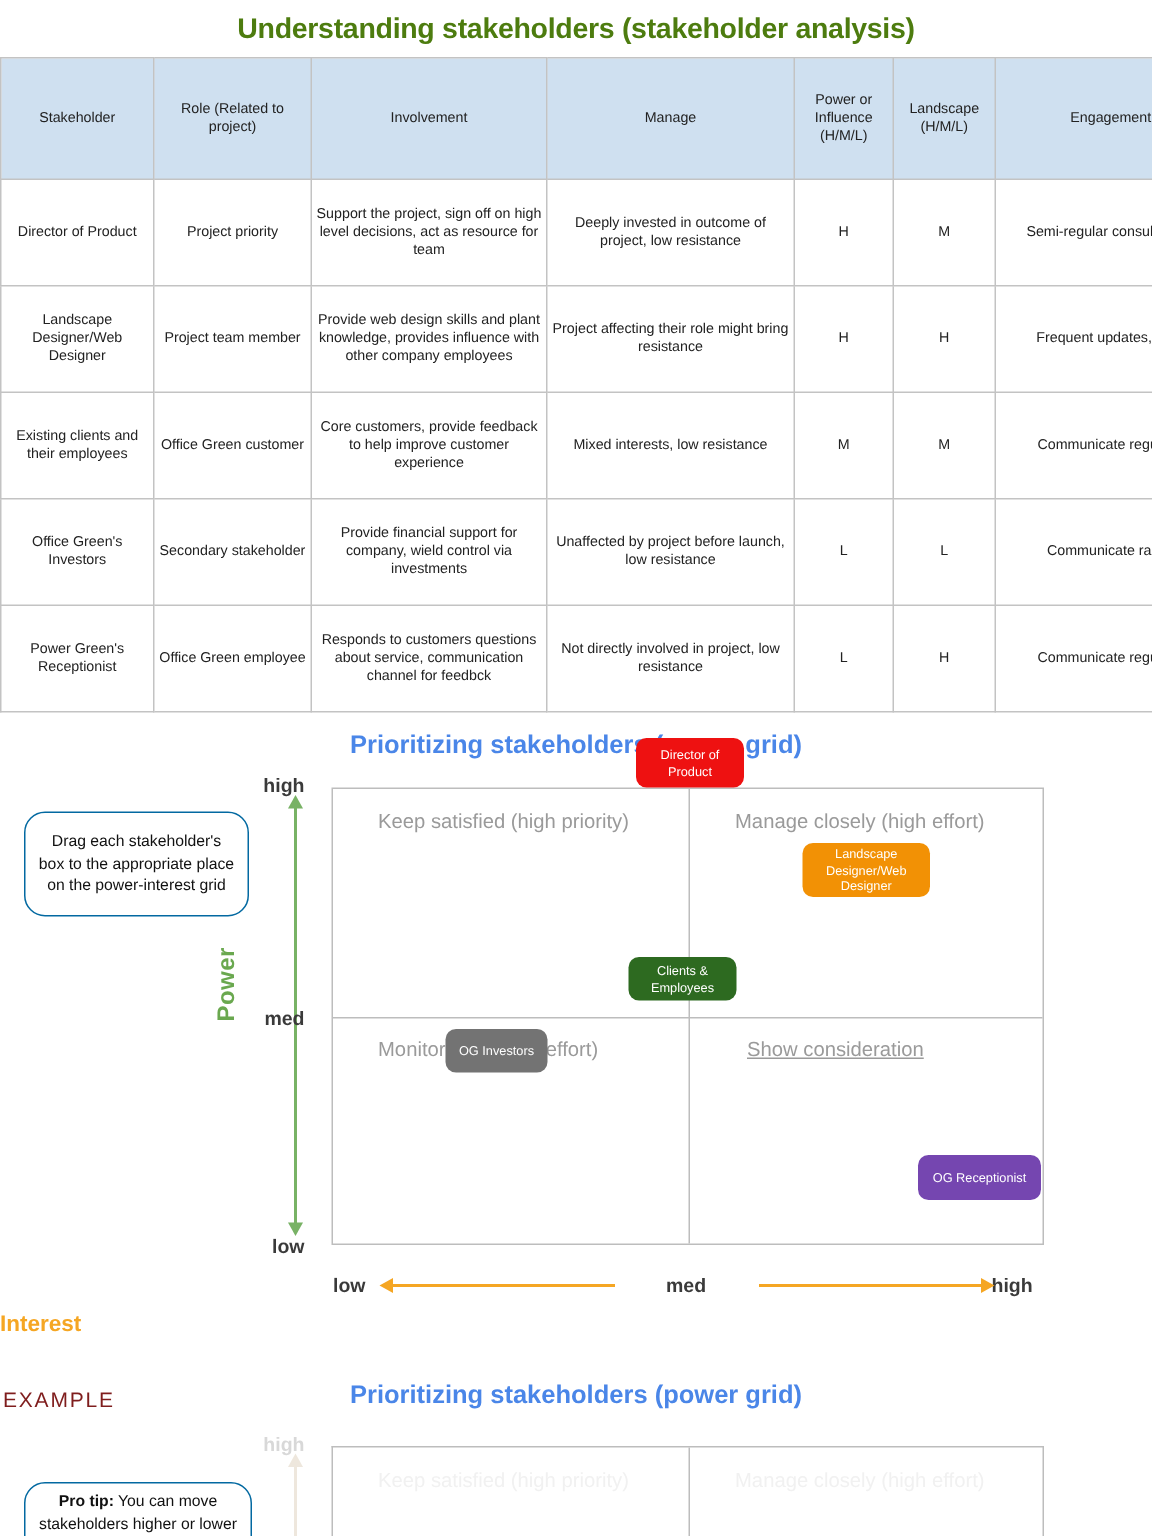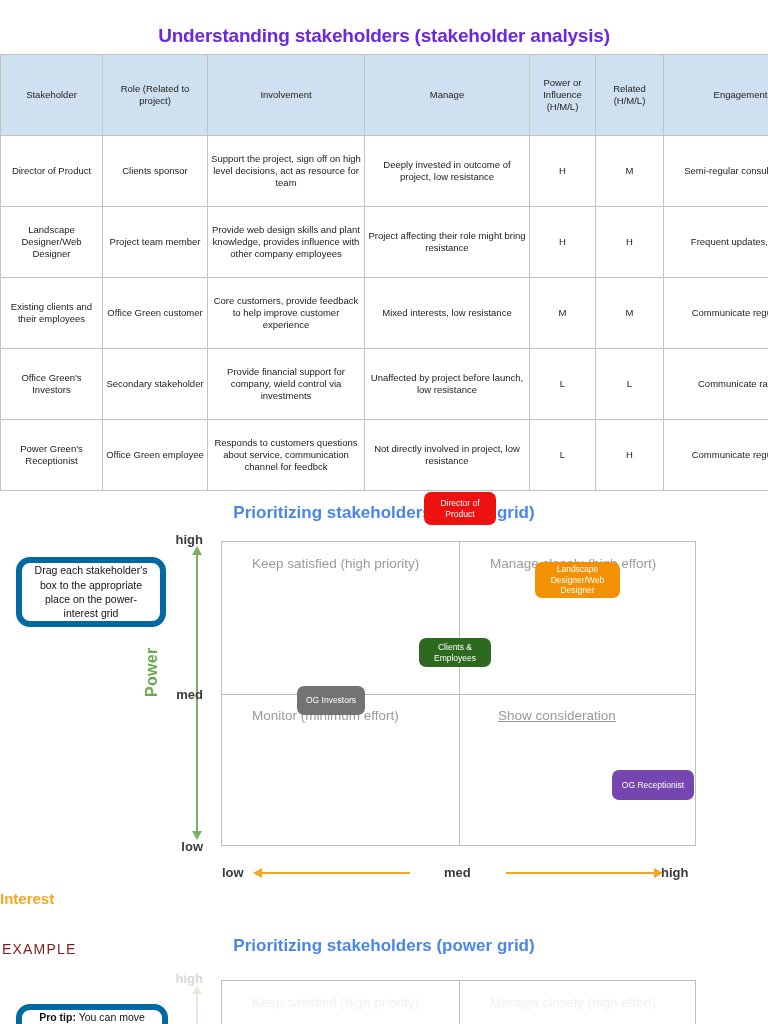--- a/index.html
+++ b/index.html
@@ -7,25 +7,25 @@
     width:768px;height:1024px;
     background:#ffffff;
     font-family:"Liberation Sans", sans-serif;
     overflow:hidden;
     position:relative;
   }
 
   
   .page-title{
     text-align:center;
-    color:#6d28d9;
+    color:#4d7c0f;
     font-size:19px;
     font-weight:bold;
     letter-spacing:-0.2px;
-    padding-top:25px;
+    padding-top:9px;
     padding-bottom:7px;
   }
   table.stk{
     width:768px;
     border-collapse:collapse;
     table-layout:fixed;
   }
   table.stk th, table.stk td{
     border:1px solid #c3c3c3;
     font-size:9.5px;
@@ -50,21 +50,21 @@
     text-align:center;
     color:#4a86e8;
     font-size:17px;
     font-weight:bold;
     padding-top:12px;
   }
   .callout{
     position:absolute;
     left:16px;
     box-sizing:border-box;
-    border:6px solid #0369a1;
+    border:1px solid #0369a1;
     border-radius:14px;
     background:#fff;
     font-size:10.5px;
     line-height:1.38;
     color:#111;
     text-align:center;
     display:flex;align-items:center;justify-content:center;
     padding:6px 8px;
   }
   #callout-drag{ top:66px; width:150px; height:70px; }
@@ -197,28 +197,28 @@
 <div class="page-title">Understanding stakeholders (stakeholder analysis)</div>
 
 <table class="stk">
   <thead>
     <tr>
       <th class="c0">Stakeholder</th>
       <th class="c1">Role (Related to project)</th>
       <th class="c2">Involvement</th>
       <th class="c3">Manage</th>
       <th class="c4">Power or Influence (H/M/L)</th>
-      <th class="c5">Related (H/M/L)</th>
+      <th class="c5">Landscape (H/M/L)</th>
       <th class="c6">Engagement</th>
     </tr>
   </thead>
   <tbody>
     <tr>
       <td>Director of Product</td>
-      <td>Clients sponsor</td>
+      <td>Project priority</td>
       <td>Support the project, sign off on high level decisions, act as resource for team</td>
       <td>Deeply invested in outcome of project, low resistance</td>
       <td>H</td>
       <td>M</td>
       <td>Semi-regular consultations</td>
     </tr>
     <tr>
       <td>Landscape Designer/Web Designer</td>
       <td>Project team member</td>
       <td>Provide web design skills and plant knowledge, provides influence with other company employees</td>

